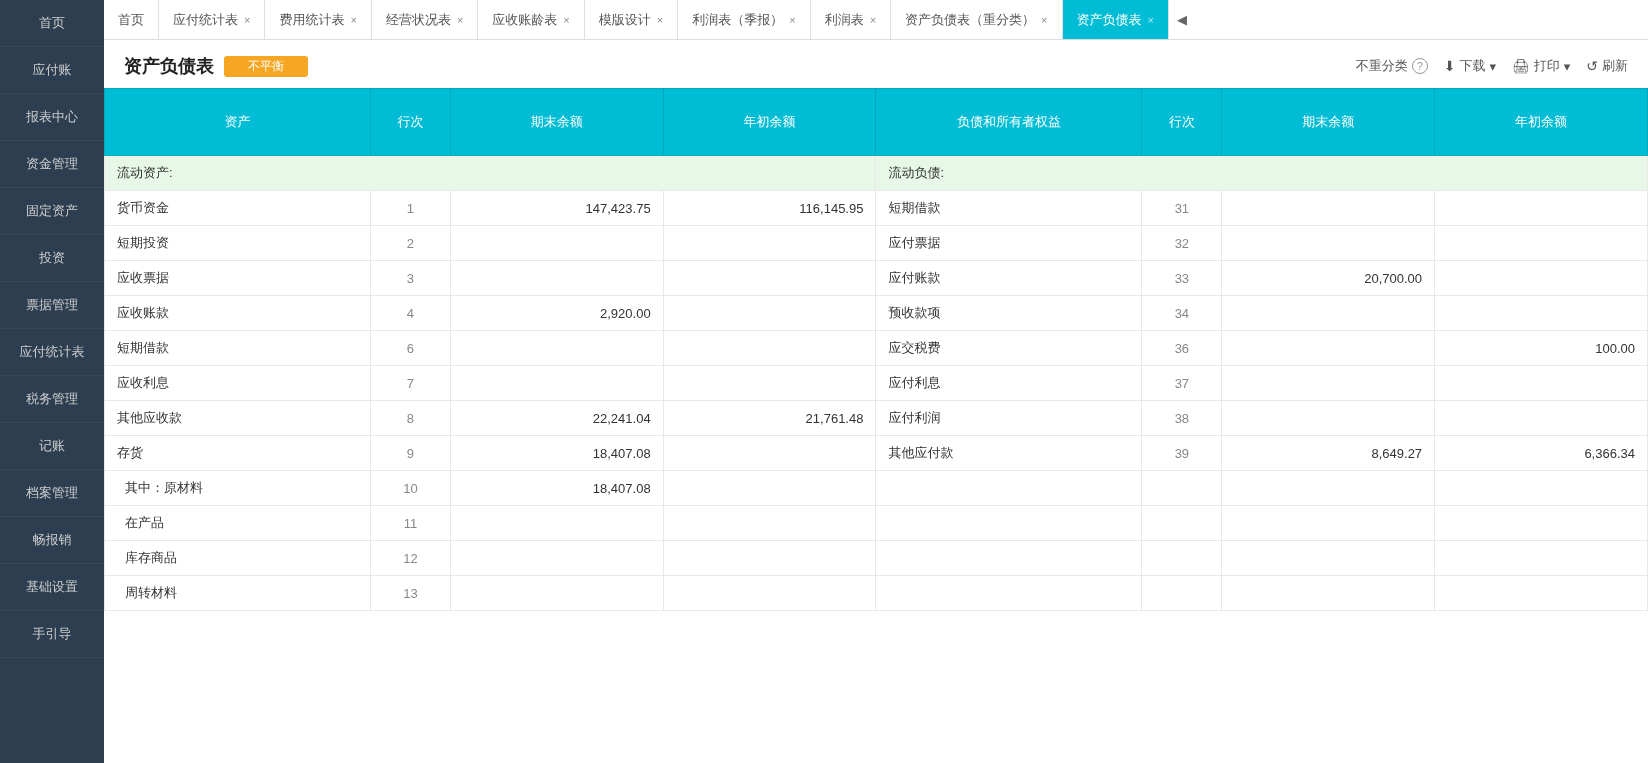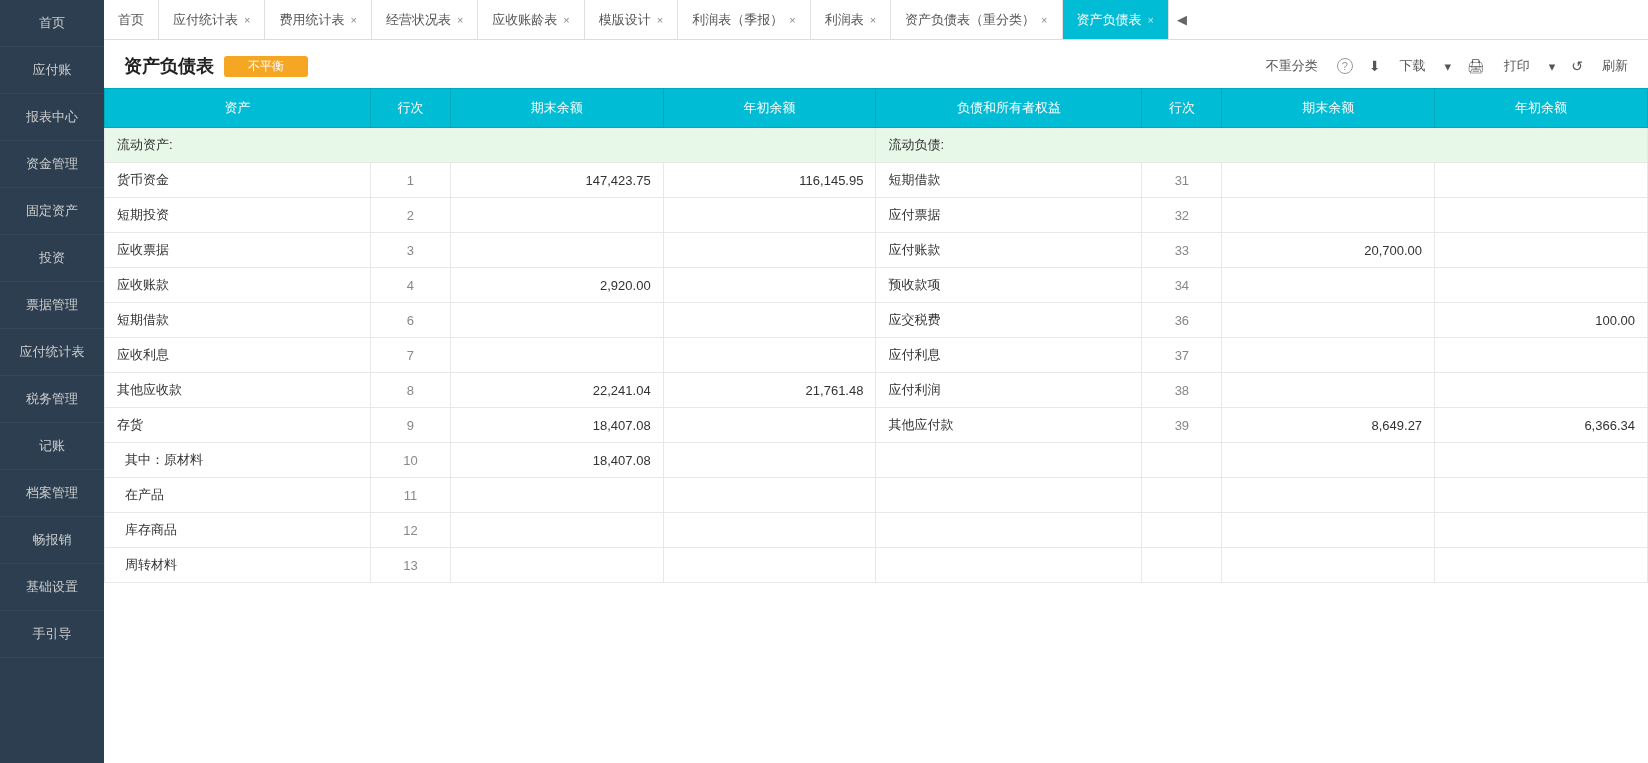--- a/index.html
+++ b/index.html
@@ -111,35 +111,35 @@
     .header-actions {
       display: flex;
       align-items: center;
       gap: 16px;
       color: #555;
       font-size: 13px;
     }
     .header-action-item {
       display: flex;
       align-items: center;
-      gap: 19px;
+      gap: 4px;
       cursor: pointer;
       color: #555;
     }
 
     
     .report-table {
       width: 100%;
       border-collapse: collapse;
       font-size: 13px;
     }
     .report-table th {
       background: #00bcd4;
       color: #fff;
-      padding: 10px 8px;
+      padding: 24px 8px;
       text-align: center;
       border: 1px solid #00a8bc;
       font-weight: normal;
     }
     .report-table td {
       padding: 8px 8px;
       border: 1px solid #e8e8e8;
       color: #333;
     }
     .report-table tr.section-row td {

